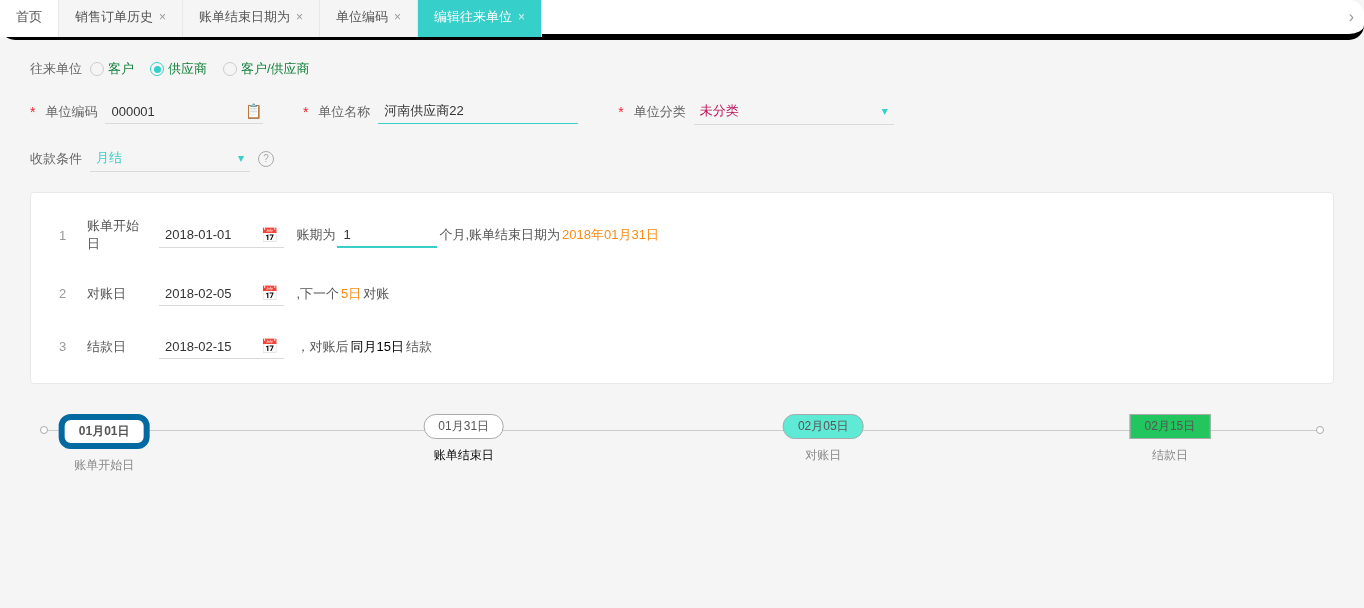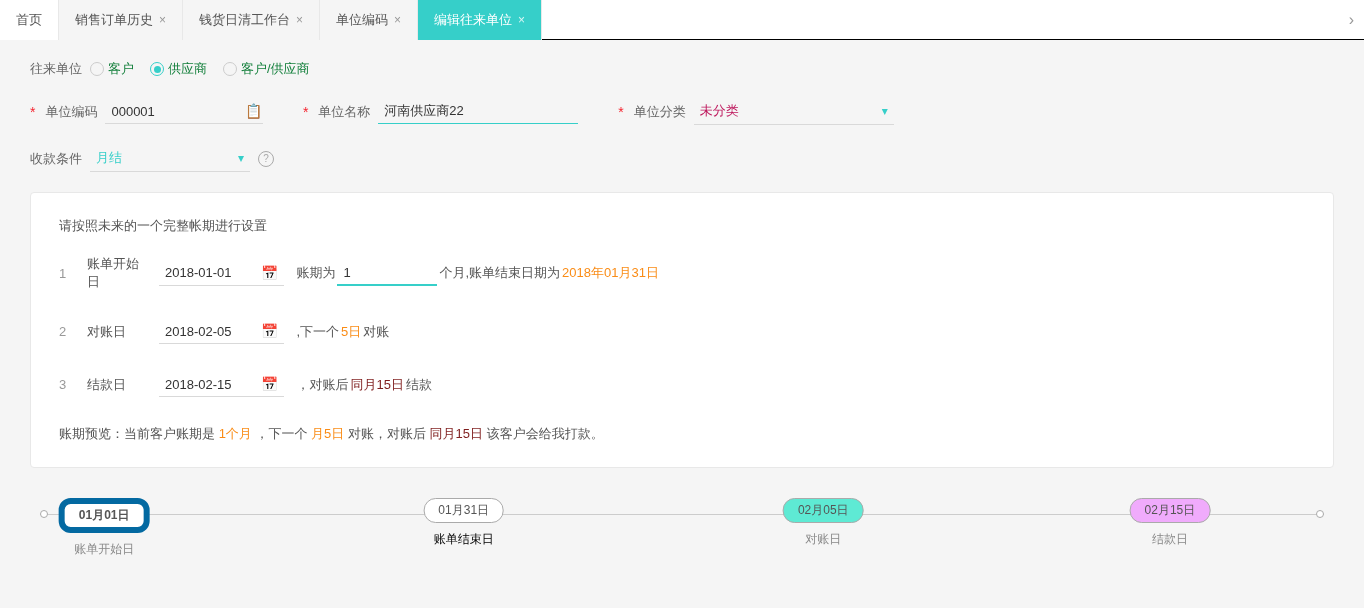--- a/index.html
+++ b/index.html
@@ -3,23 +3,24 @@
   <meta charset="utf-8">
   <style>
     * { box-sizing: border-box; margin: 0; padding: 0; }
     body { font-family: 'Microsoft YaHei', 'PingFang SC', sans-serif; font-size: 14px; color: #333; background: #f5f5f5; }
 
     
     .tab-bar {
       display: flex;
       align-items: center;
       background: #fff;
-      border-bottom: 1px solid #000000;
+      border-bottom: 6px solid #000000;
       height: 40px;
       padding-left: 0;
+      border-radius: 15px;
     }
     .tab-item {
       display: flex;
       align-items: center;
       padding: 0 16px;
       height: 40px;
       cursor: pointer;
       font-size: 13px;
       color: #555;
       border-right: 1px solid #e8e8e8;
@@ -240,21 +241,21 @@
       cursor: pointer;
     }
     .row-desc {
       font-size: 13px;
       color: #555;
       display: flex;
       align-items: center;
       gap: 2px;
     }
     .highlight-orange { color: #fa8c16; }
-    .highlight-teal { color: #7f1d1d; }
+    .highlight-teal { color: #000000; }
     .period-input {
       border: none;
       border-bottom: 2px solid #36cfc9;
       outline: none;
       font-size: 13px;
       color: #333;
       width: 100px;
       padding: 4px 6px;
       background: transparent;
     }
@@ -277,21 +278,21 @@
 
 <div class="tab-bar">
   <div class="tab-item">
     <span>首页</span>
   </div>
   <div class="tab-item">
     <span>销售订单历史</span>
     <span class="tab-close">×</span>
   </div>
   <div class="tab-item">
-    <span>钱货日清工作台</span>
+    <span>账单结束日期为</span>
     <span class="tab-close">×</span>
   </div>
   <div class="tab-item">
     <span>单位编码</span>
     <span class="tab-close">×</span>
   </div>
   <div class="tab-item active">
     <span>编辑往来单位</span>
     <span class="tab-close">×</span>
   </div>
@@ -349,21 +350,20 @@
       <span class="form-label">收款条件</span>
       <div class="select-field" style="min-width:160px;">
         <span class="select-value">月结</span>
         <span class="select-arrow">▾</span>
       </div>
       <div class="help-icon">?</div>
     </div>
   </div>
 
   <div class="settings-box">
-    <div class="settings-title">请按照未来的一个完整帐期进行设置</div>
 
     <div class="setting-row">
       <span class="row-number">1</span>
       <span class="row-field-label">账单开始日</span>
       <div class="date-input-wrap">
         <input type="text" value="2018-01-01" style="">
         <span class="calendar-icon">📅</span>
       </div>
       <div class="row-desc">
         <span>账期为</span>
@@ -394,29 +394,20 @@
         <input type="text" value="2018-02-15" style="">
         <span class="calendar-icon">📅</span>
       </div>
       <div class="row-desc">
         <span>，对账后</span>
         <span class="highlight-teal">同月15日</span>
         <span>结款</span>
       </div>
     </div>
 
-    <div class="preview-text">
-      <span>账期预览：当前客户账期是</span>
-      <span class="highlight-orange">1个月</span>
-      <span>，下一个</span>
-      <span class="highlight-orange">月5日</span>
-      <span>对账，对账后</span>
-      <span class="highlight-teal">同月15日</span>
-      <span> 该客户会给我打款。</span>
-    </div>
   </div>
 
   <div class="timeline-section">
     <div style="position:relative; height:60px;">
 
       <div style="position:absolute; top:16px; left:0; right:0; height:1px; background:#ccc;"></div>
 
       <div style="position:absolute; top:12px; left:0; width:8px; height:8px; border-radius:50%; border:1.5px solid #aaa; background:#fff;"></div>
 
       <div style="position:absolute; top:12px; right:0; width:8px; height:8px; border-radius:50%; border:1.5px solid #aaa; background:#fff;"></div>
@@ -430,19 +421,19 @@
         <div style="border:1px solid #aaa; border-radius:12px; padding:3px 14px; font-size:12px; color:#555; background:#fff; white-space:nowrap;">01月31日</div>
         <div style="font-size:12px; color:#000000; margin-top:8px; white-space:nowrap;">账单结束日</div>
       </div>
 
       <div style="position:absolute; left:61%; transform:translateX(-50%); top:0; display:flex; flex-direction:column; align-items:center;">
         <div style="border:1px solid #aaa; border-radius:12px; padding:3px 14px; font-size:12px; color:#555; background:#5eead4; white-space:nowrap;">02月05日</div>
         <div style="font-size:12px; color:#888; margin-top:8px; white-space:nowrap;">对账日</div>
       </div>
 
       <div style="position:absolute; left:88%; transform:translateX(-50%); top:0; display:flex; flex-direction:column; align-items:center;">
-        <div style="border:1px solid #aaa; border-radius:12px; padding:3px 14px; font-size:12px; color:#555; background:#f0abfc; white-space:nowrap;">02月15日</div>
+        <div style="border:1px solid #aaa; border-radius:0; padding:3px 14px; font-size:12px; color:#555; background:#22c55e; white-space:nowrap;">02月15日</div>
         <div style="font-size:12px; color:#888; margin-top:8px; white-space:nowrap;">结款日</div>
       </div>
     </div>
   </div>
 
 </div>
 
 </body></html>

